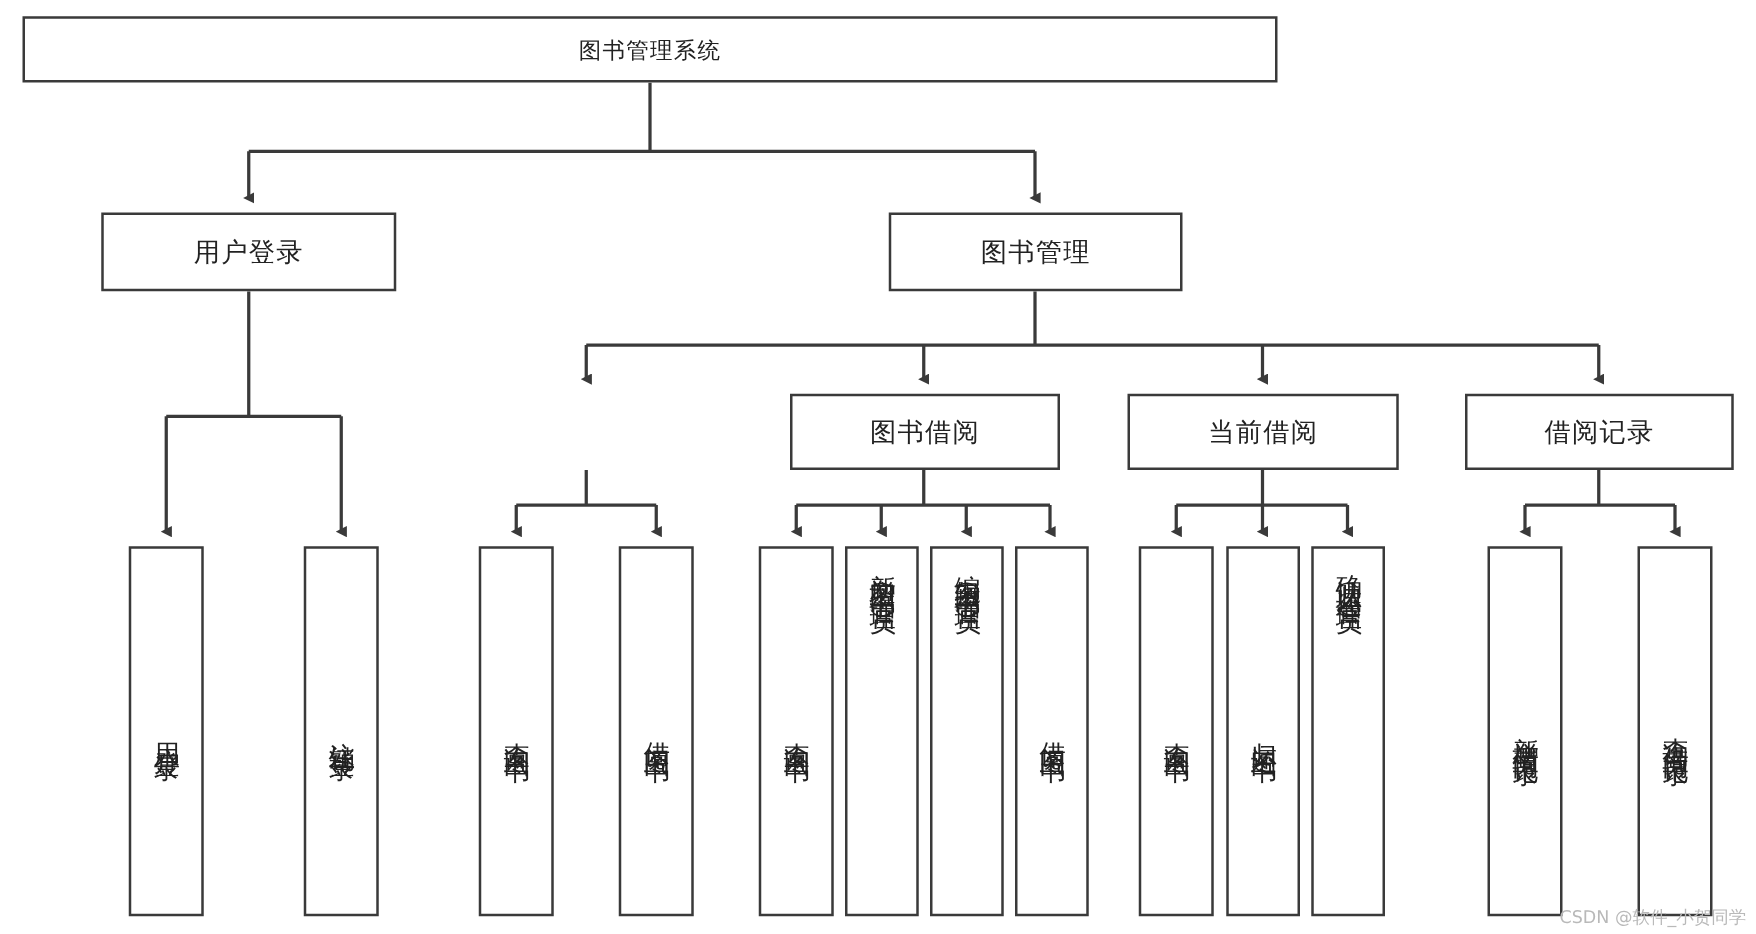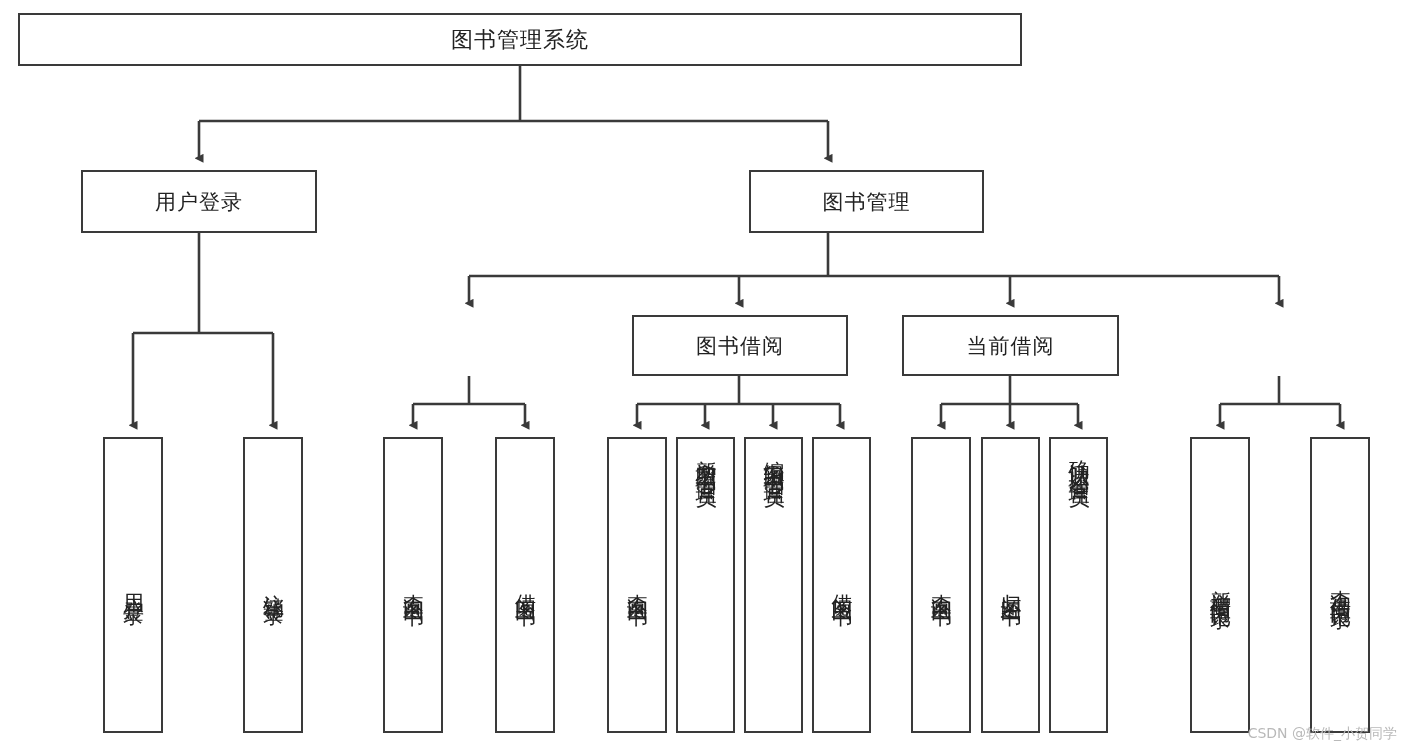--- a/index.html
+++ b/index.html
@@ -17,21 +17,21 @@
     border:2px solid #3a3a3a;
     display:flex;
     align-items:center;
     justify-content:center;
     color:#222;
   }
   .node.h{ 
     font-size:21px;
     letter-spacing:1px;
   }
-  .node.root{font-size:22px;}
+  .node.root{font-size:18px;}
   .node.v{ 
     font-size:21px;
     writing-mode:vertical-rl;
     text-orientation:upright;
     letter-spacing:4px;
     line-height:1;
     padding-top:4px;
     padding-bottom:4px;
     justify-content:flex-start;
     align-items:center;
@@ -100,27 +100,28 @@
       <path d="M1220,404 L1340,404"></path>
       <path d="M1220,404 L1220,425" marker-end="url(#arrow)"></path>
       <path d="M1340,404 L1340,425" marker-end="url(#arrow)"></path>
     </g>
   </svg>
 
   <div class="node h root" style="left:18px;top:13px;width:1004px;height:53px;">图书管理系统</div>
 
   <div class="node h" style="left:81px;top:170px;width:236px;height:63px;">用户登录</div>
 
-  <div class="node h" style="left:711px;top:170px;width:235px;height:63px;margin-left:38px;">图书管理</div>
+  <div class="node h" style="left:711px;top:170px;width:235px;height:63px;">图书管理</div>
 
 
   <div class="node h" style="left:902px;top:315px;width:217px;height:61px;">当前借阅</div>
 
   <div class="node h" style="left:632px;top:315px;width:216px;height:61px;">图书借阅</div>
 
+  <div class="node h" style="left:1172px;top:315px;width:215px;height:61px;">借阅记录</div>
 
   <div class="node v mid" style="left:103px;top:437px;width:60px;height:296px;">用户登录</div>
 
   <div class="node v mid" style="left:243px;top:437px;width:60px;height:296px;">注销登录</div>
 
   <div class="node v mid" style="left:383px;top:437px;width:60px;height:296px;">查询图书</div>
 
   <div class="node v mid" style="left:495px;top:437px;width:60px;height:296px;">借阅图书</div>
 
   <div class="node v mid" style="left:607px;top:437px;width:60px;height:296px;">查询图书</div>

